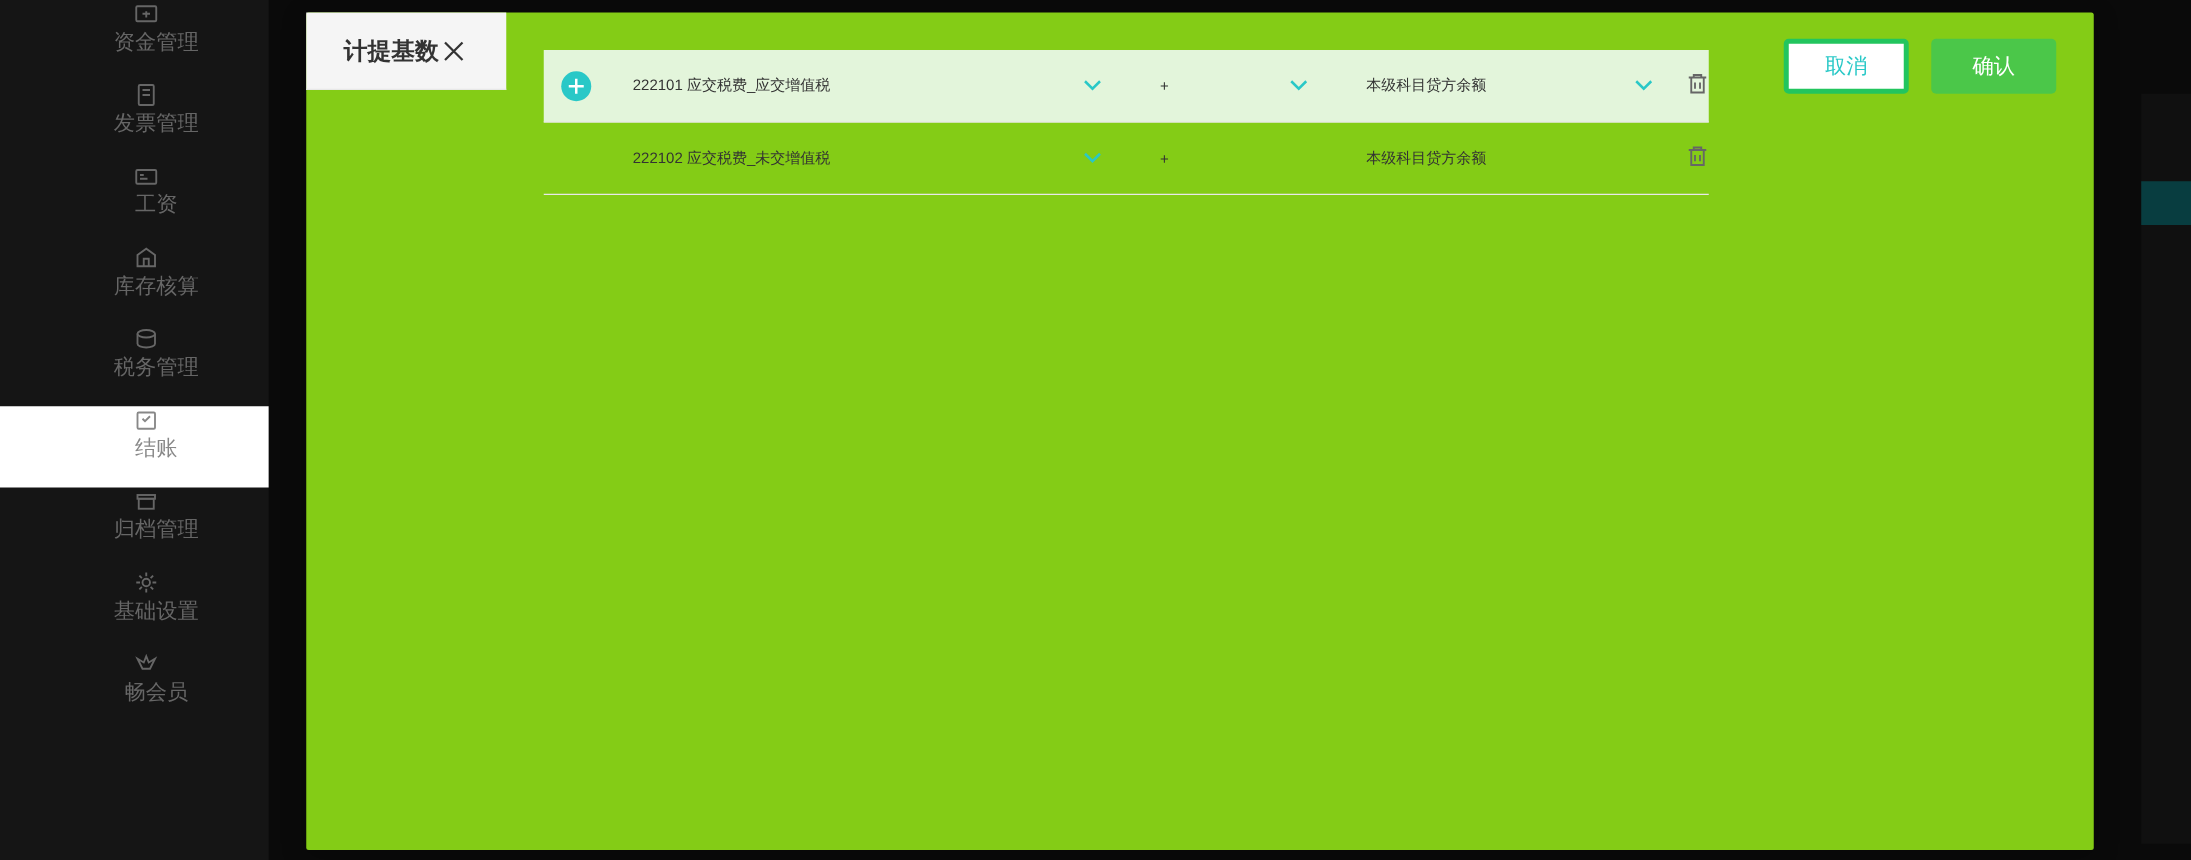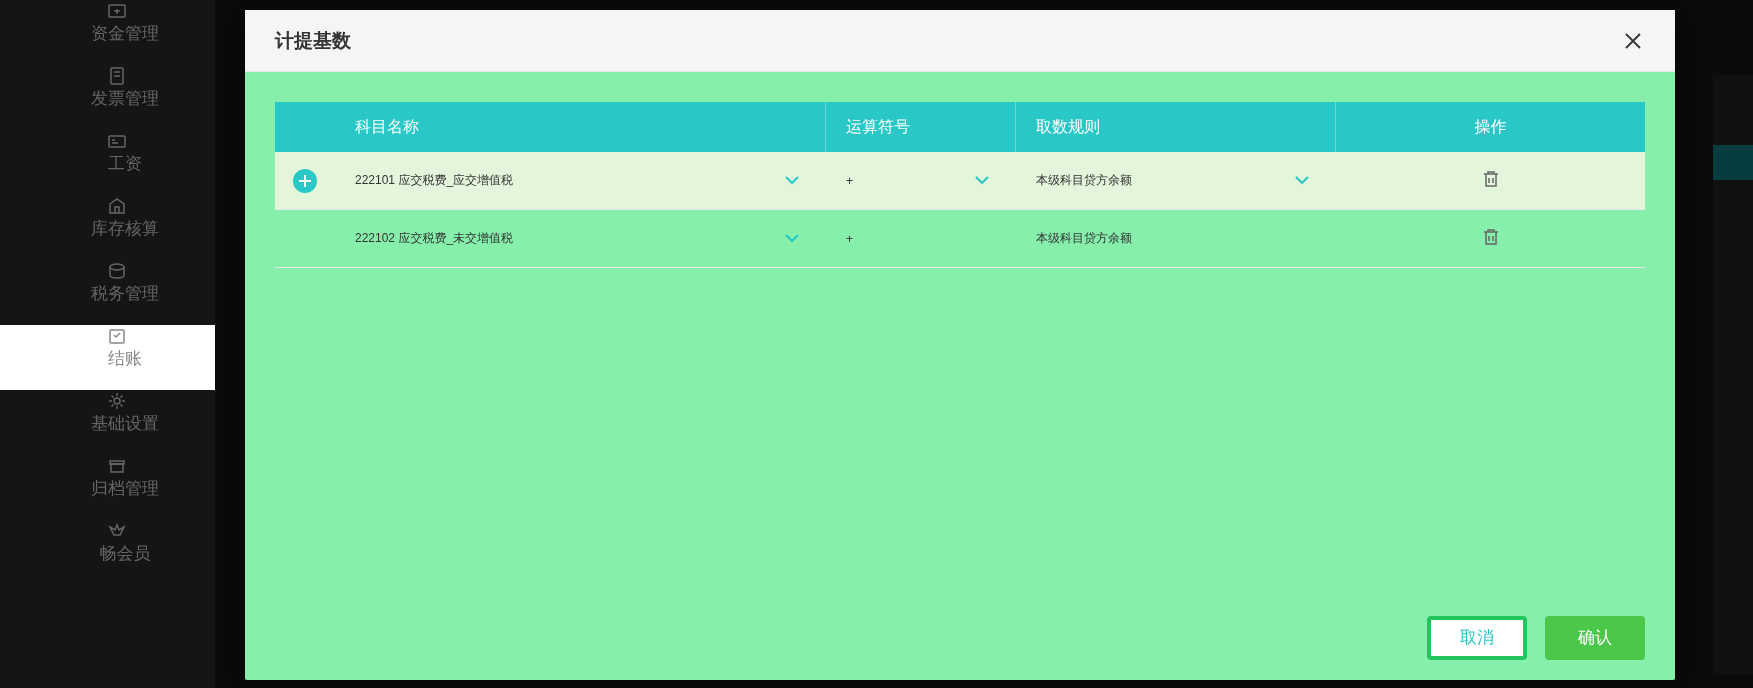--- a/index.html
+++ b/index.html
@@ -60,25 +60,25 @@
       bottom: 0;
       background: rgba(0,0,0,0.6);
     }
     
     .modal {
       position: absolute;
       left: 245px;
       top: 10px;
       width: 1430px;
       height: 670px;
-      background: #86efac;
+      background: #84cc16;
       border-radius: 2px;
       box-shadow: 0 4px 20px rgba(0,0,0,0.3);
       display: flex;
-      flex-direction: column;
+      flex-direction: row;
     }
     
     .modal-header {
       height: 62px;
       background: #f5f5f5;
       display: flex;
       align-items: center;
       justify-content: space-between;
       padding: 0 30px;
       border-bottom: 1px solid #e8e8e8;
@@ -309,34 +309,34 @@
       <svg width="20" height="20" viewBox="0 0 20 20" fill="none" stroke="#888" stroke-width="1.5">
           <rect x="3" y="4" width="14" height="13" rx="1"></rect>
           <path d="M7 9l2 2 4-4"></path>
         </svg>
     </span>
     <span>结账</span>
   </div>
   <div class="sidebar-item">
     <span class="icon">
       <svg width="20" height="20" viewBox="0 0 20 20" fill="none" stroke="#666" stroke-width="1.5">
+          <rect x="3" y="5" width="14" height="3"></rect>
+          <rect x="4" y="8" width="12" height="8"></rect>
+        </svg>
+    </span>
+    <span>归档管理</span>
+  </div>
+  <div class="sidebar-item">
+    <span class="icon">
+      <svg width="20" height="20" viewBox="0 0 20 20" fill="none" stroke="#666" stroke-width="1.5">
           <circle cx="10" cy="10" r="3"></circle>
           <path d="M10 2v3M10 15v3M2 10h3M15 10h3M4.5 4.5l2 2M13.5 13.5l2 2M4.5 15.5l2-2M13.5 6.5l2-2"></path>
         </svg>
     </span>
     <span>基础设置</span>
-  </div>
-  <div class="sidebar-item">
-    <span class="icon">
-      <svg width="20" height="20" viewBox="0 0 20 20" fill="none" stroke="#666" stroke-width="1.5">
-          <rect x="3" y="5" width="14" height="3"></rect>
-          <rect x="4" y="8" width="12" height="8"></rect>
-        </svg>
-    </span>
-    <span>归档管理</span>
   </div>
   <div class="sidebar-item">
     <span class="icon">
       <svg width="20" height="20" viewBox="0 0 20 20" fill="none" stroke="#666" stroke-width="1.5">
           <path d="M3 6l4 8h6l4-8-5 3-2-5-2 5z"></path>
         </svg>
     </span>
     <span>畅会员</span>
   </div>
 </div>
@@ -351,27 +351,20 @@
     <div class="modal-title">计提基数</div>
     <div class="close-btn">
       <svg width="18" height="18" viewBox="0 0 18 18" stroke="#333" stroke-width="1.8">
           <path d="M2 2l14 14M16 2L2 16"></path>
         </svg>
     </div>
   </div>
 
   <div class="modal-body">
     <div class="table-container">
-      <div class="table-header">
-        <div class="col-add"></div>
-        <div class="col-subject">科目名称</div>
-        <div class="col-operator">运算符号</div>
-        <div class="col-rule">取数规则</div>
-        <div class="col-action">操作</div>
-      </div>
 
       <div class="table-row highlighted">
         <div class="col-add">
           <div class="add-btn">
             <svg width="14" height="14" viewBox="0 0 14 14" stroke="#fff" stroke-width="2">
                 <path d="M7 1v12M1 7h12"></path>
               </svg>
           </div>
         </div>
         <div class="col-subject">

